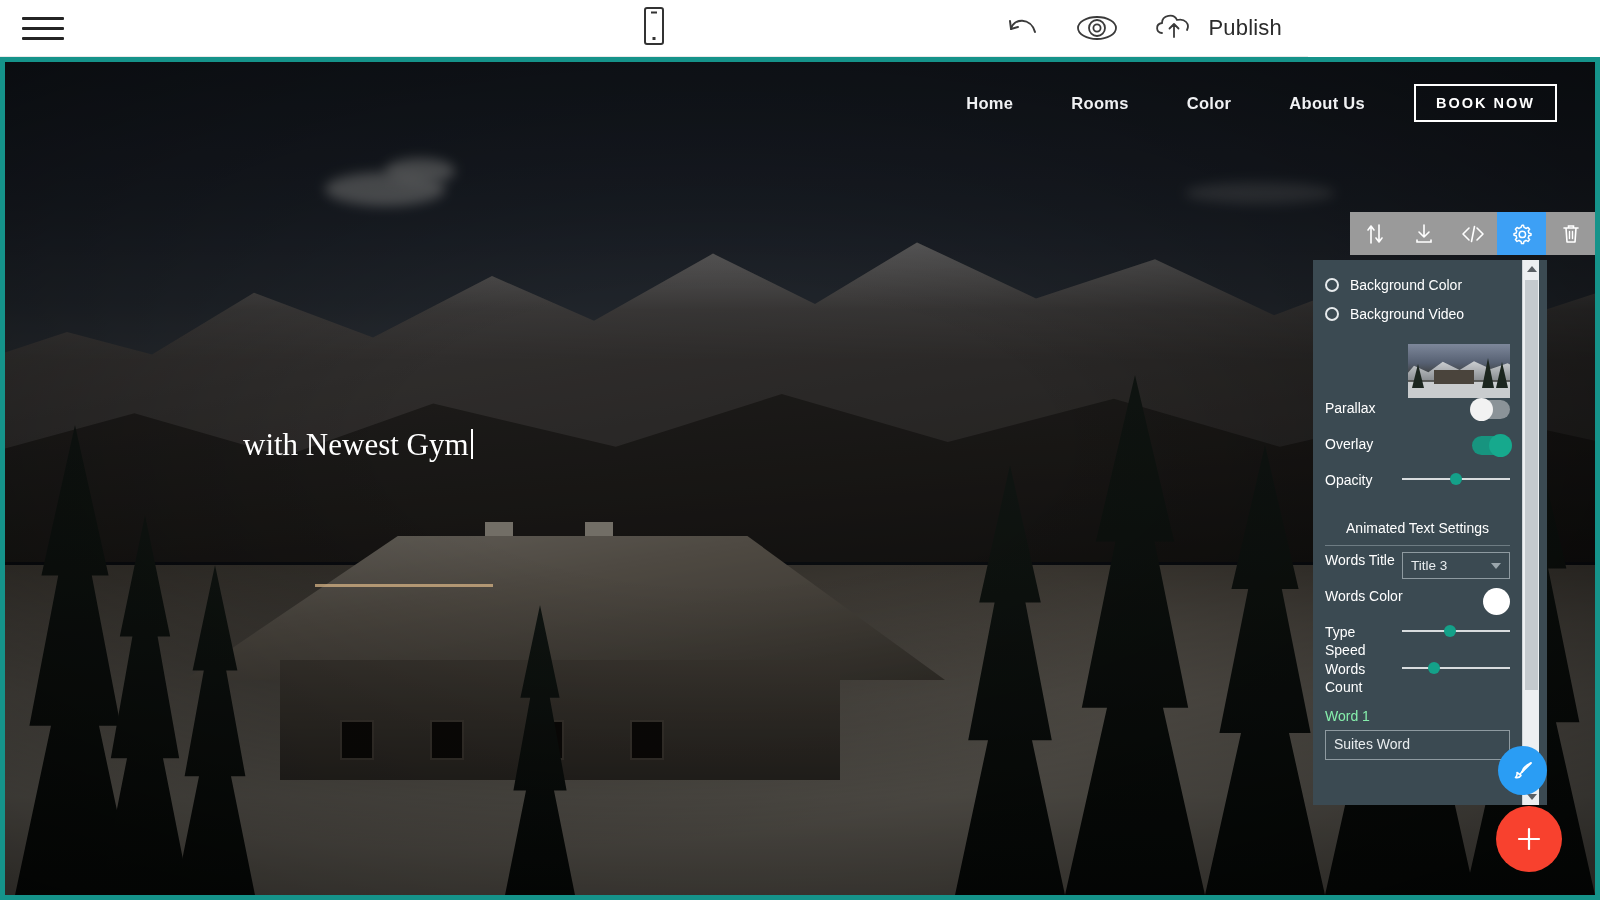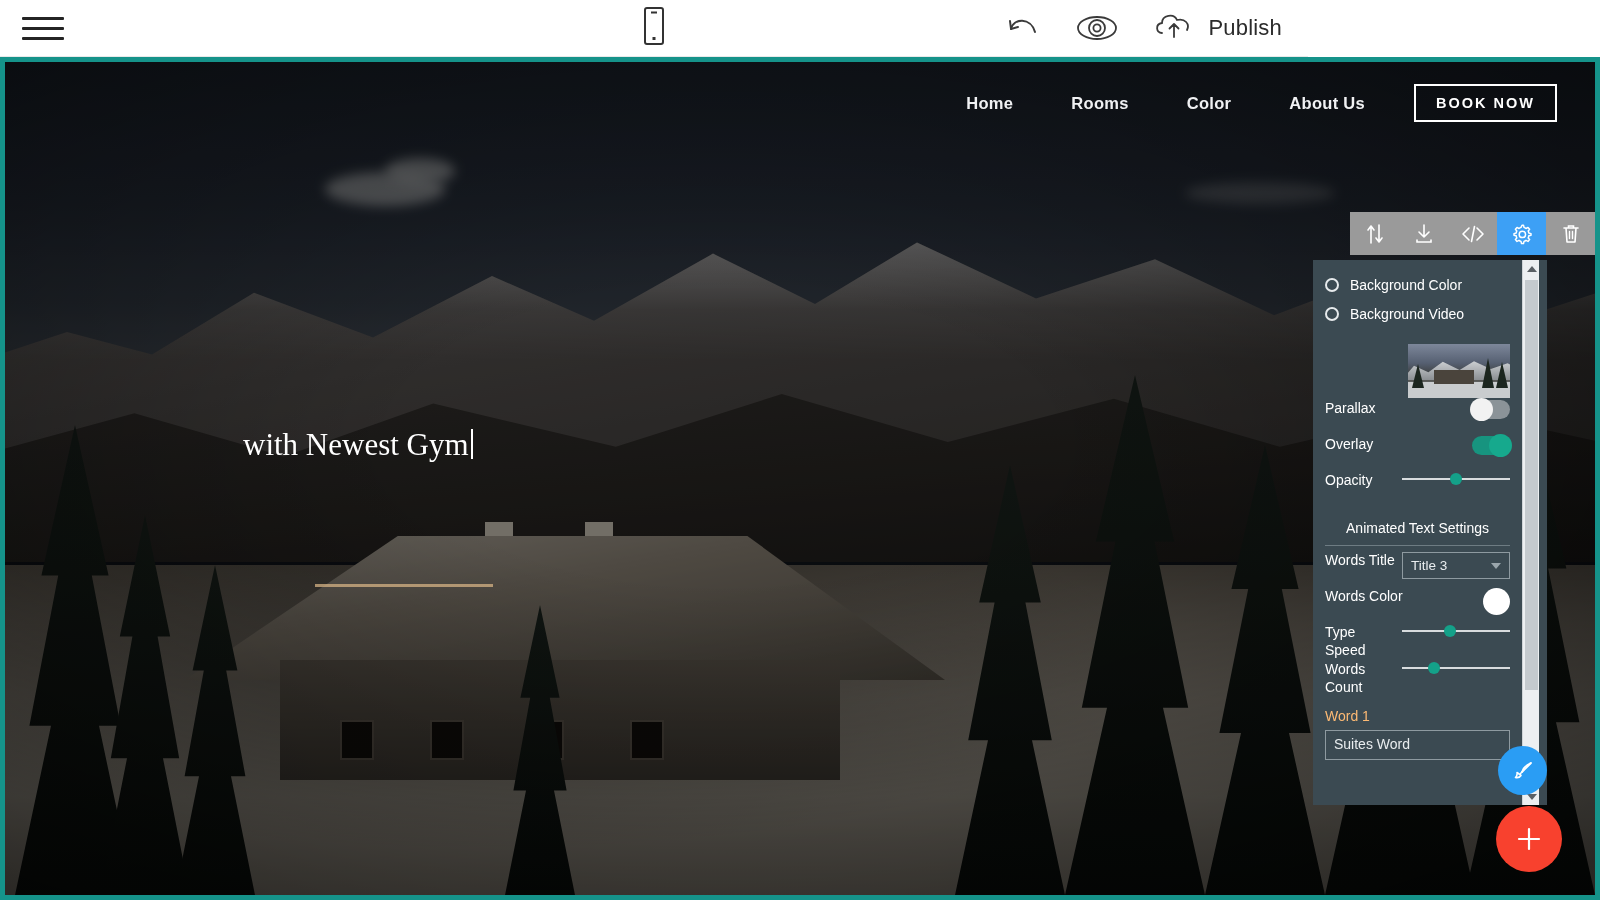--- a/index.html
+++ b/index.html
@@ -236,21 +236,21 @@
     flex: none; width: 108px; height: 27px;
     border: 1px solid #8e9aa0; background: transparent;
     display: flex; align-items: center; padding: 0 8px;
     color: #e9edef; font-size: 13.5px; cursor: pointer;
   }
   .select-box .caret {
     margin-left: auto; width: 0; height: 0;
     border-left: 5px solid transparent; border-right: 5px solid transparent;
     border-top: 6px solid #9aa6ac;
   }
-  #word1-label { color: #fdba74; font-size: 14px; margin-top: 12px; }
+  #word1-label { color: #86efac; font-size: 14px; margin-top: 12px; }
   #word1-input {
     margin-top: 6px; width: 185px; height: 30px;
     border: 1px solid #8e9aa0; background: transparent;
     color: #e9edef; font-size: 14px; padding: 5px 8px 0 8px;
     font-family: "Liberation Sans", sans-serif;
     overflow: hidden; cursor: text;
   }
 
   
   #panel-scrollbar {

